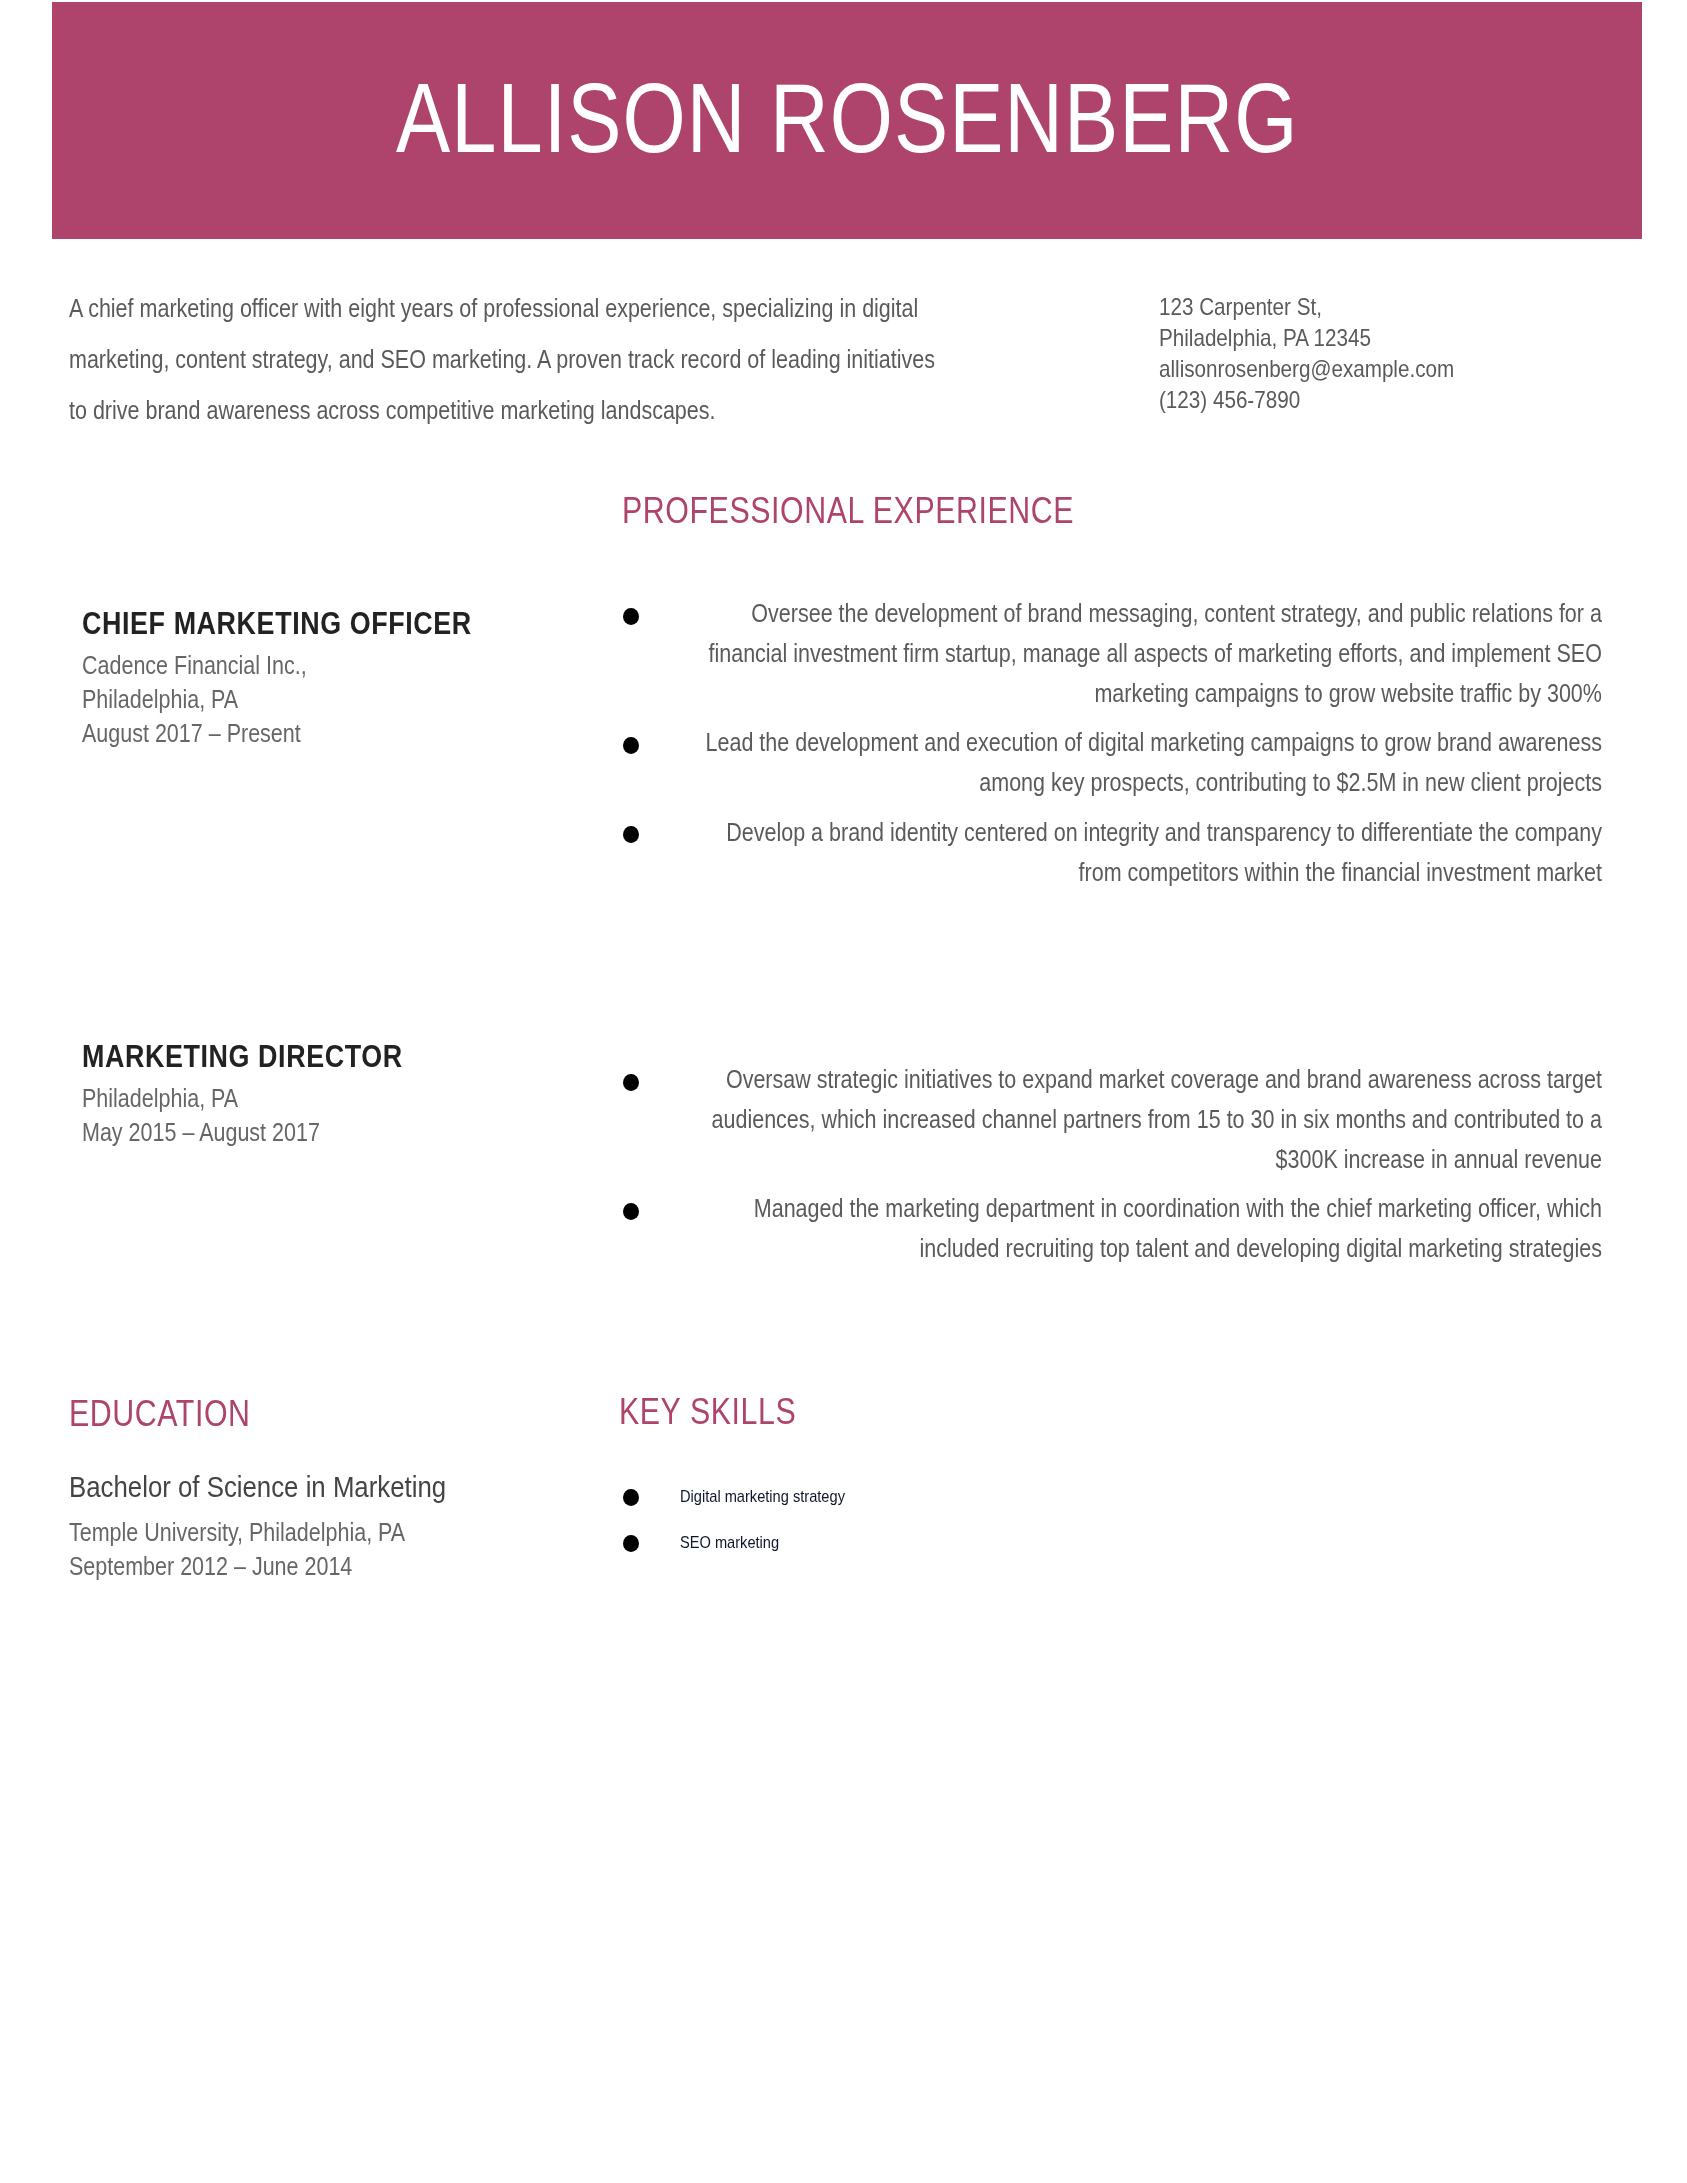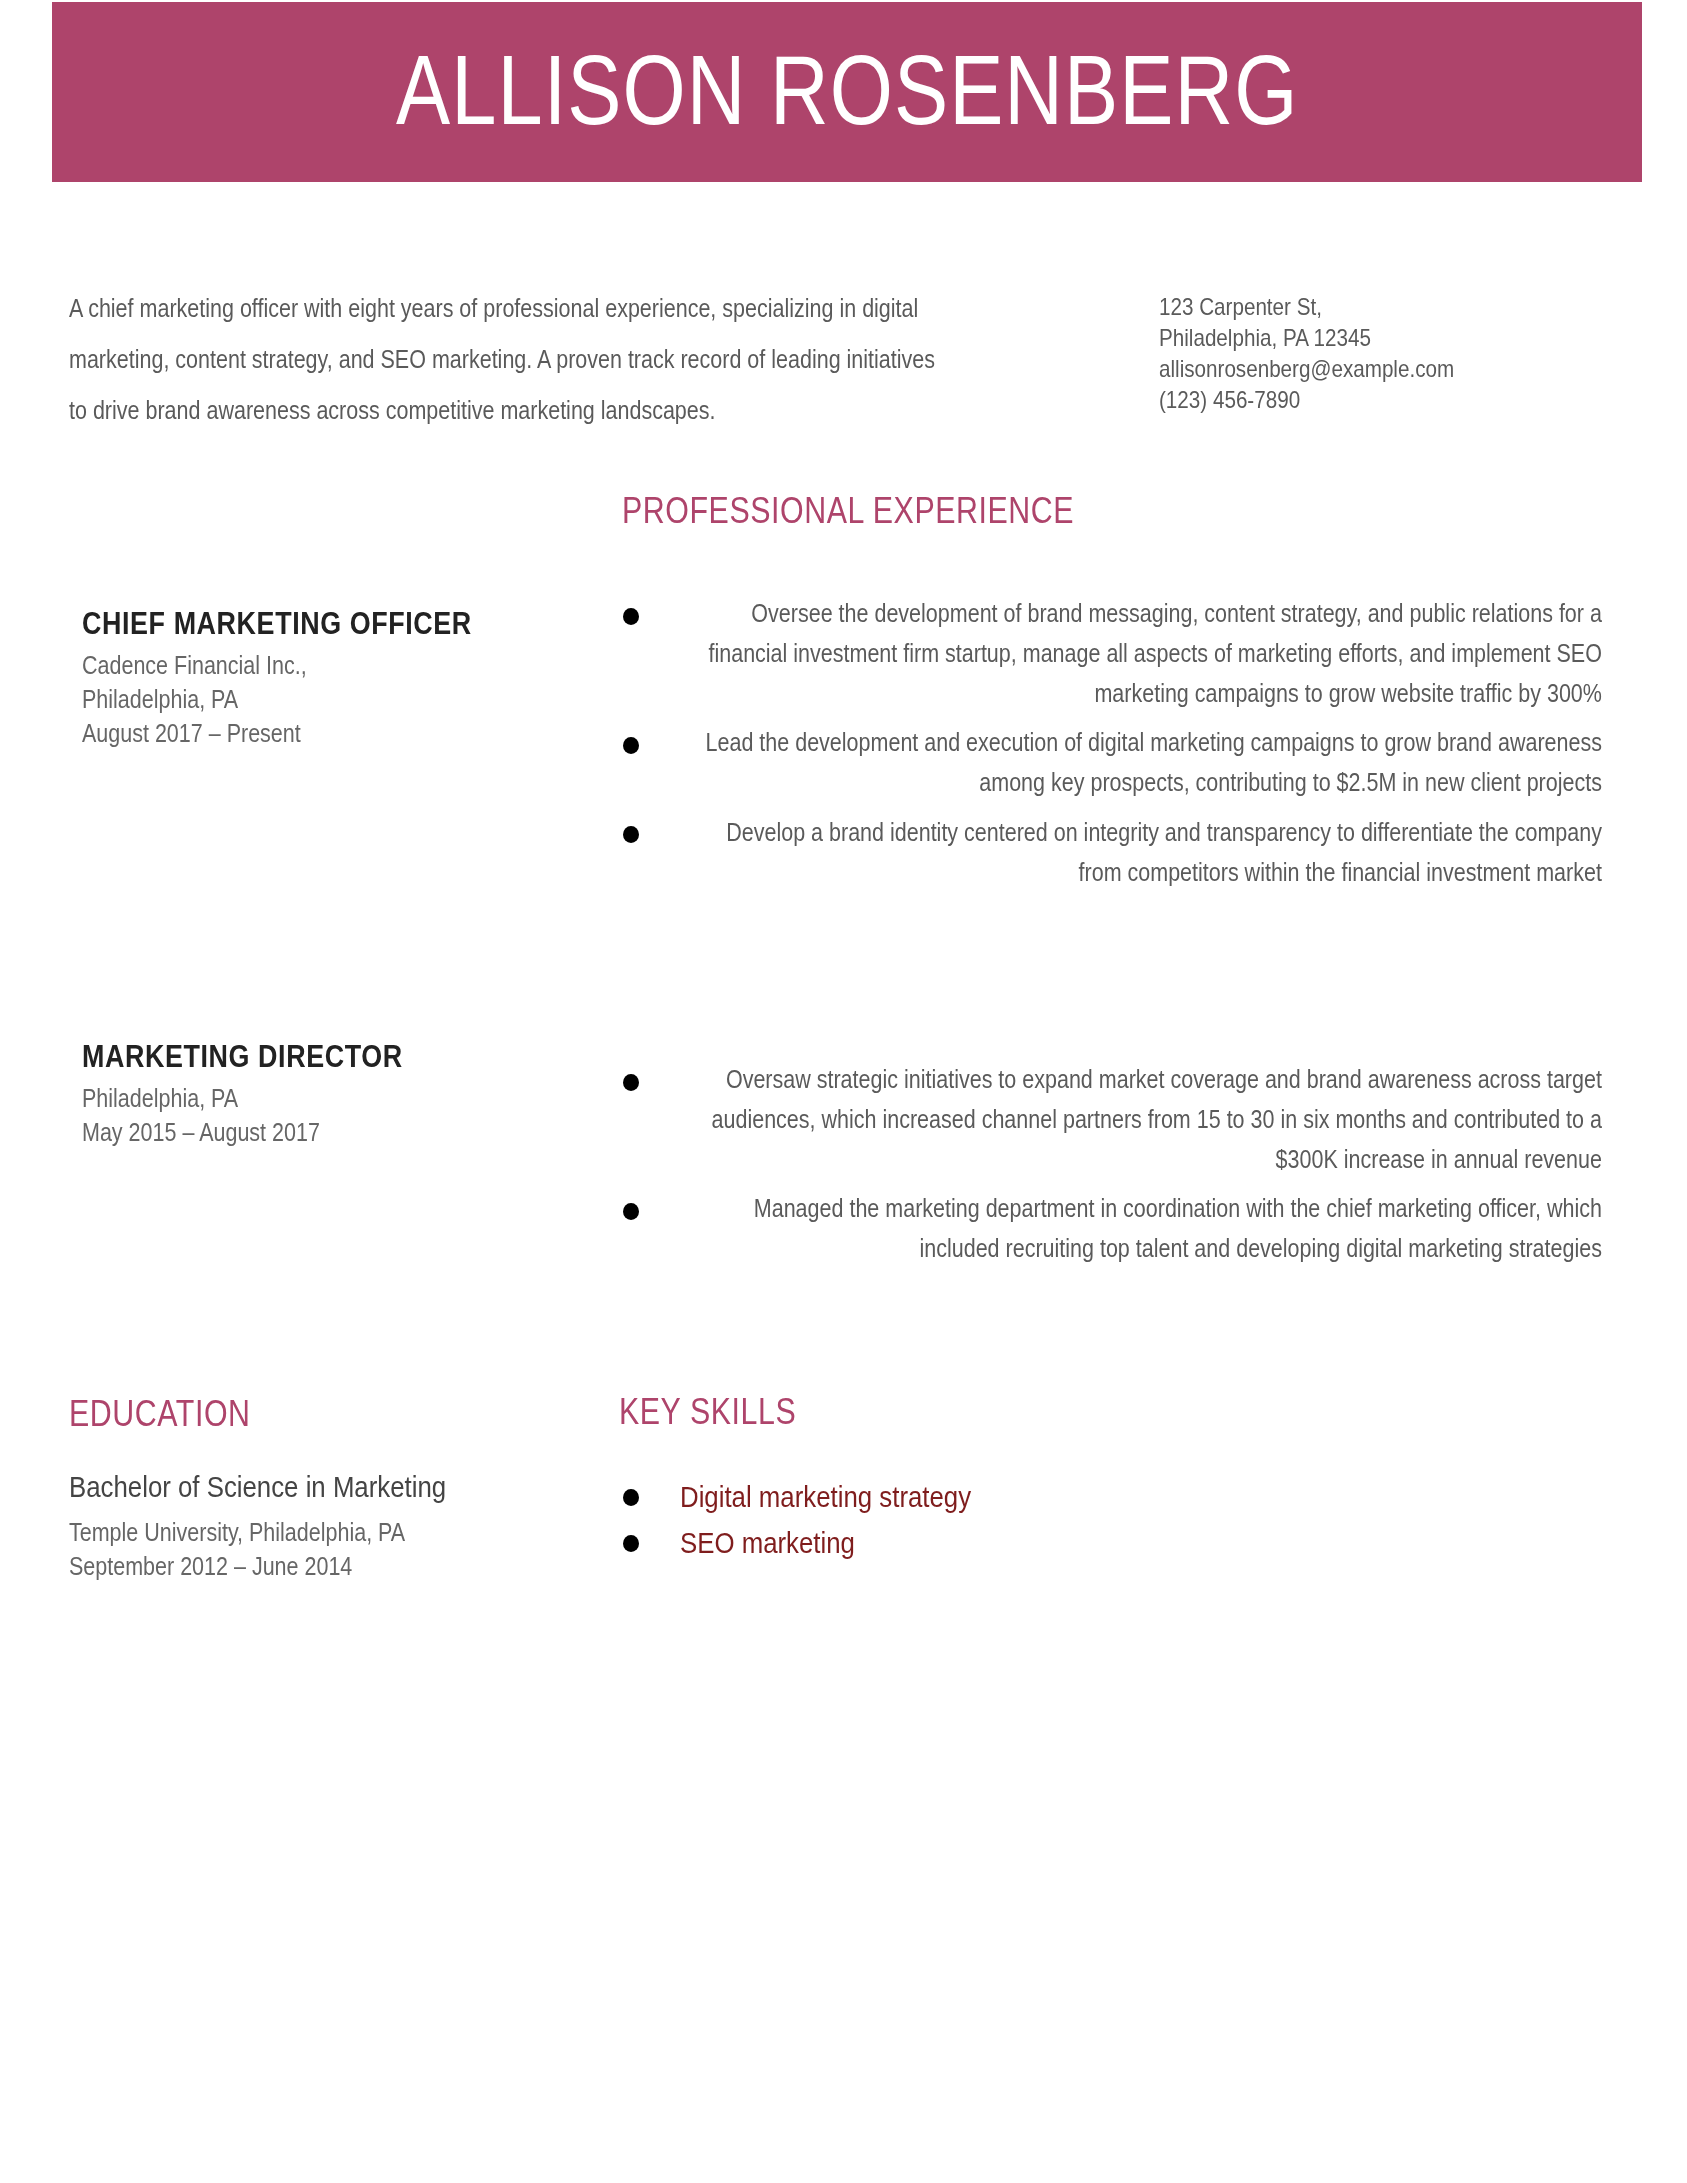--- a/index.html
+++ b/index.html
@@ -1,18 +1,18 @@
 <!DOCTYPE html>
 <html style="font-size:10.6px"><head>
   <meta charset="utf-8">
   <style>
     html, body { margin:0; padding:0; background:#ffffff; }
     body { width:1687px; height:2183px; position:relative; overflow:hidden;
            font-family:"Liberation Sans", sans-serif; color:#555555; }
-    .banner { position:absolute; left:52px; top:2px; width:1590px; height:180px;
+    .banner { position:absolute; left:52px; top:2px; width:1590px; height:237px;
               background:#AE446B; display:flex; align-items:center; justify-content:center; }
     .name { color:#ffffff; font-family:"Liberation Sans", sans-serif; font-size:99px;
             letter-spacing:1.3px; transform:scaleX(0.82); transform-origin:center;
             white-space:nowrap; line-height:1; margin-top:-5.3px; }
     .summary { position:absolute; left:69px; top:283px; width:1032px;
                font-size:25px; line-height:51px; color:#5a5a5a;
                transform:scaleX(0.86); transform-origin:left top; width:1201px; }
     .contact { position:absolute; left:1159px; top:291px; font-size:24px; line-height:31px;
                color:#5a5a5a; transform:scaleX(0.86); transform-origin:left top; }
     .contact div { white-space:nowrap; }
@@ -25,21 +25,21 @@
     .meta { position:absolute; font-size:25px; line-height:34px; color:#666666;
             transform:scaleX(0.86); transform-origin:left top; white-space:nowrap; }
     .bullets { position:absolute; left:623px; width:992px; margin:0; padding:0; list-style:none;text-align:right; }
     .bullet { position:relative; padding-left:57px; font-size:25px; color:#5a5a5a;
               margin-bottom:9.3px; }
     .bullet .dot { position:absolute; left:0; top:14.6px; width:16px; height:17px;
                    border-radius:50%; background:#000000; }
     .bullet .txt { display:block; line-height:40px; transform:scaleX(0.86); transform-origin:left top;
                    width:1072px; }
     .skills { position:absolute; left:623px; top:1474px; margin:0; padding:0; list-style:none; }
-    .skill { position:relative; padding-left:57px; font-size:30px; line-height:46px; color:#7f1d1d; white-space:nowrap; }
+    .skill { position:relative; padding-left:57px; font-size:17px; line-height:46px; color:#0f172a; white-space:nowrap; }
     .skill .dot { position:absolute; left:0; top:14.6px; width:16px; height:17px; border-radius:50%; background:#000000; }
     .skill .txt { display:inline-block; transform:scaleX(0.86); transform-origin:left top; }
     .degree { position:absolute; left:69px; top:1470px; font-size:30px; color:#444444;
               transform:scaleX(0.86); transform-origin:left top; white-space:nowrap; }
   </style>
 </head>
 <body>
 
 <div class="banner">
   <div class="name">ALLISON ROSENBERG</div>

